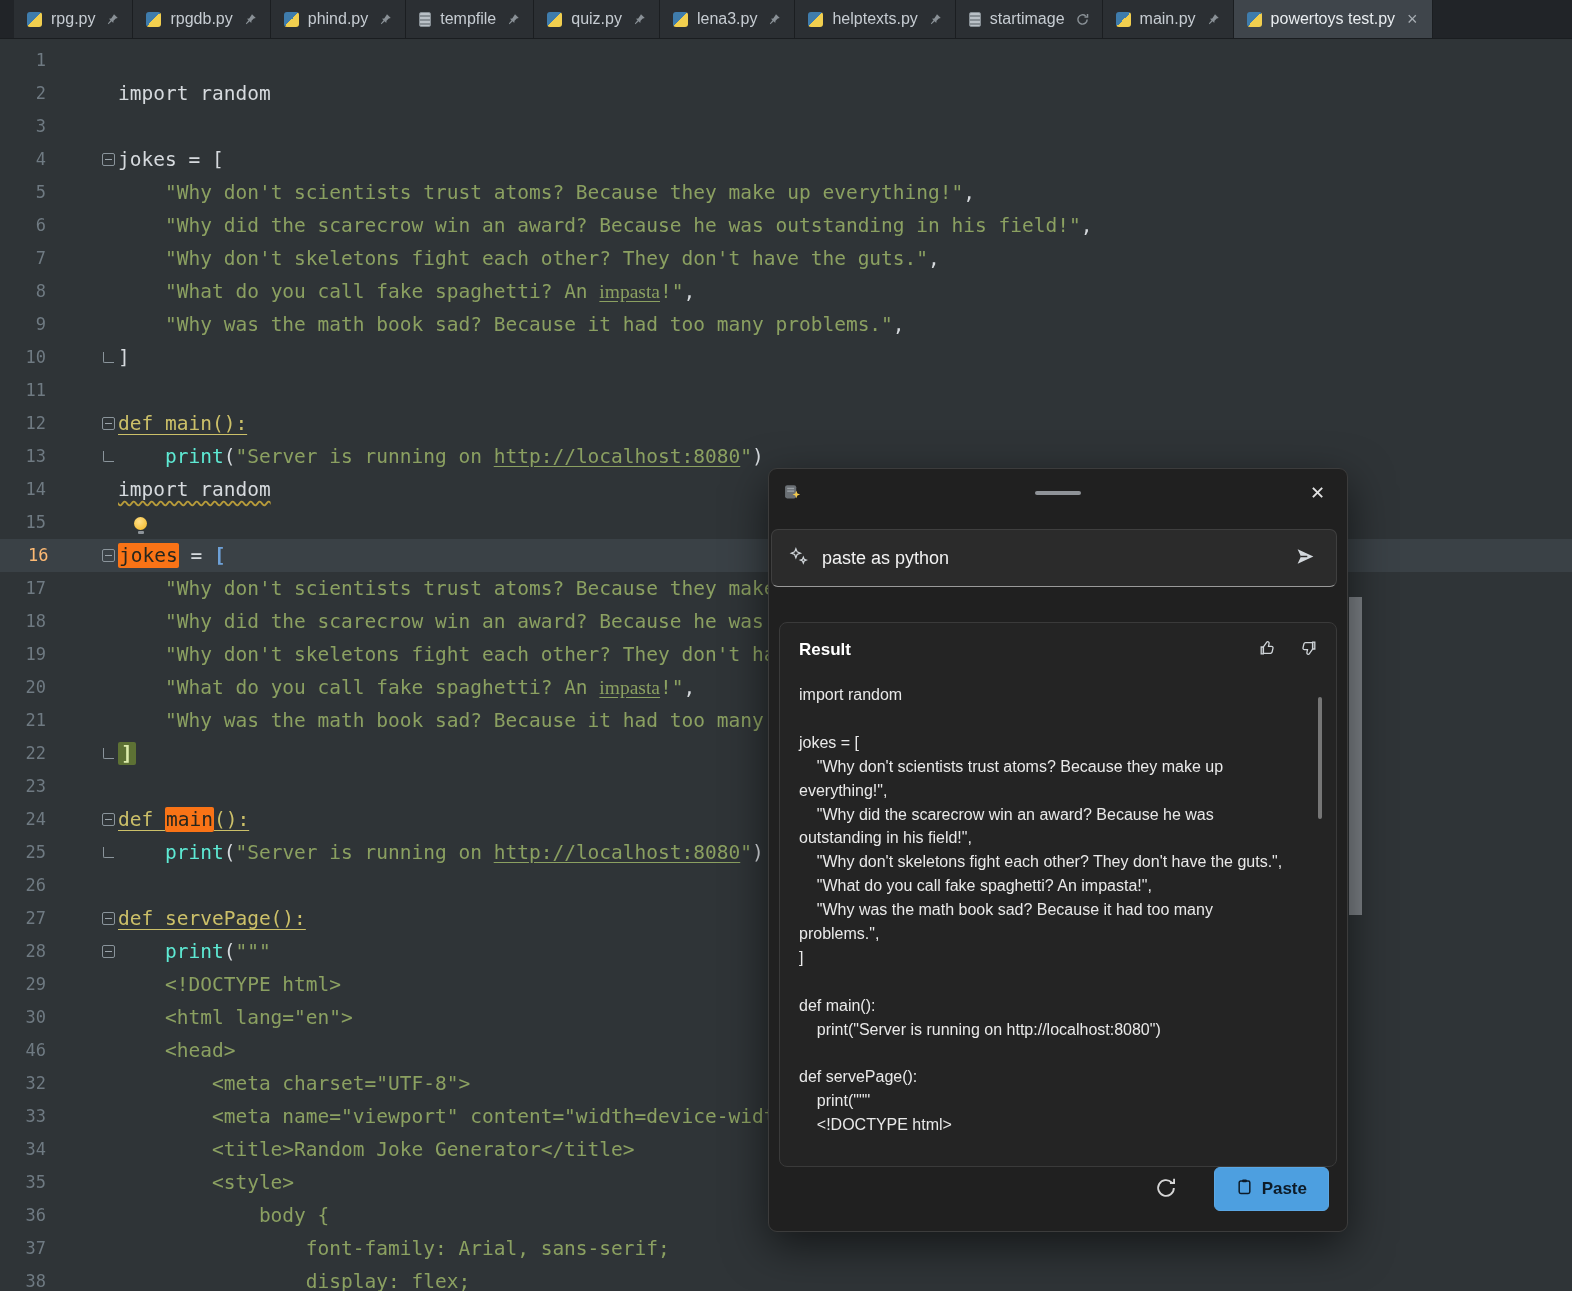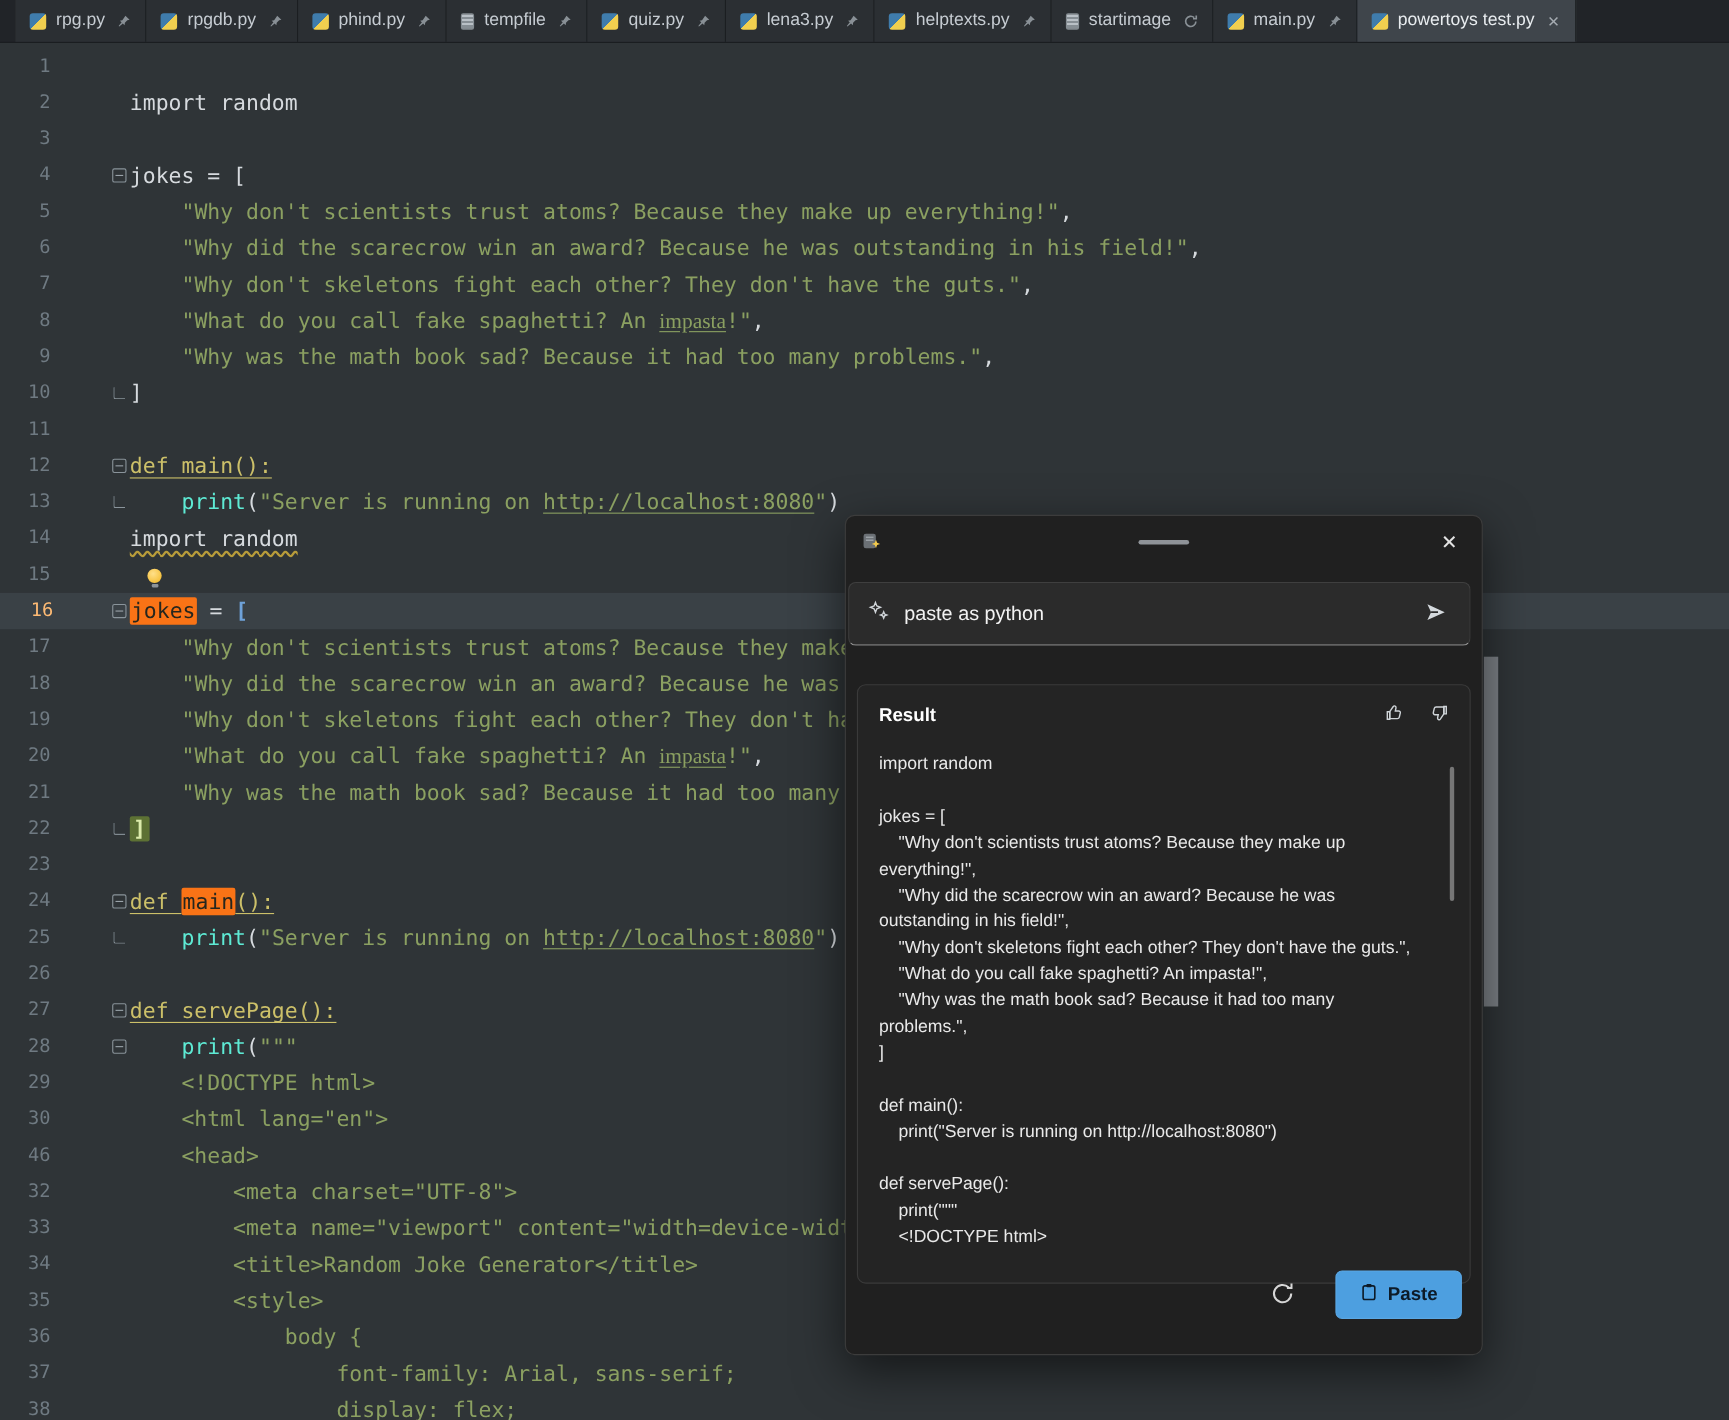--- a/index.html
+++ b/index.html
@@ -79,21 +79,21 @@
                  background:#242424; border:1px solid #3a3a3a; border-radius:8px; overflow:hidden;margin-top:19px; }
   .result-header { display:flex; align-items:center; padding:15px 18px 10px 19px; }
   .result-title { font-size:17px; font-weight:bold; color:#ffffff; flex:1; }
   .thumbs { display:flex; gap:20px; }
   .thumb-btn { background:none; border:none; padding:0; cursor:default; }
   .result-body { padding:12px 18px 0 19px; font-size:16px; line-height:23.9px;
                  color:#e9e9e9; }
   .rline { white-space:pre; min-height:23.9px; }
   .result-scrollbar { position:absolute; right:14px; top:74px; width:4px; height:122px;
                       background:#767676; border-radius:2px; }
-  .bottom-bar { position:absolute; left:0; bottom:12px; width:100%; height:84px;
+  .bottom-bar { position:absolute; left:0; bottom:0; width:100%; height:84px;
                 display:flex; align-items:center; justify-content:flex-end;
                 gap:32px; padding-right:18px; }
   .regen-btn { background:none; border:none; padding:4px; cursor:default; }
   .paste-btn { display:flex; align-items:center; gap:9px; background:#4d9fe0;
                color:#0d1b28; border:1px solid #5aa7e4; border-radius:6px;
                font-size:17px; font-weight:bold; padding:10px 21px; cursor:default;
                font-family:"Liberation Sans", sans-serif; }
 </style>
 </head>
 <body>

